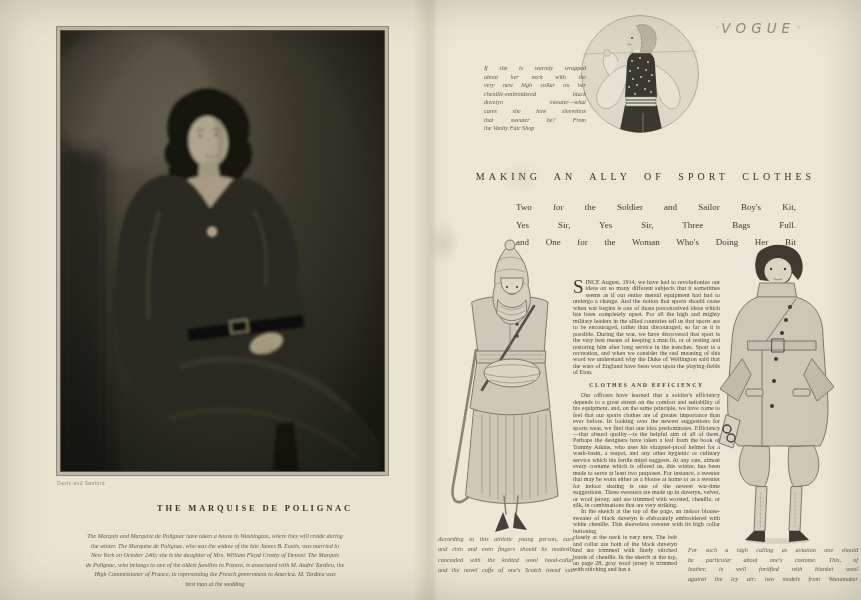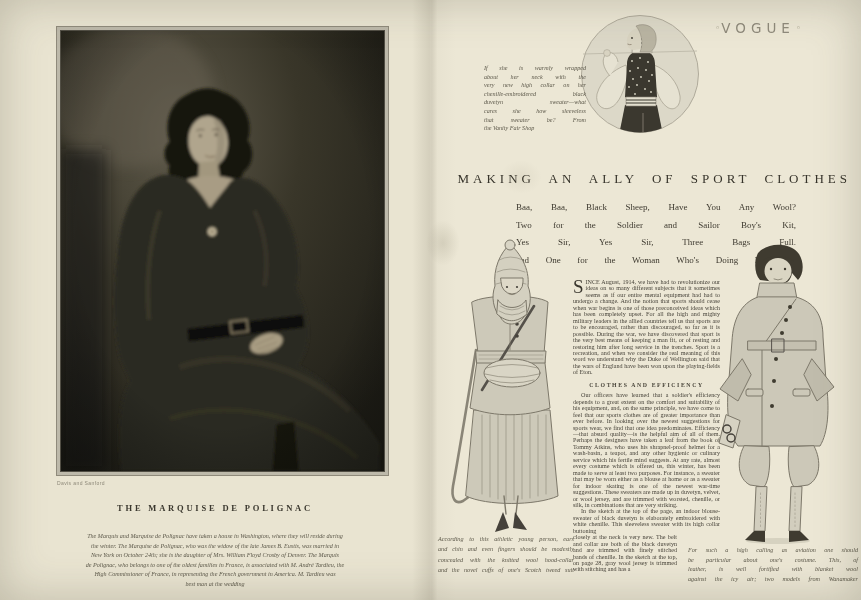--- a/index.html
+++ b/index.html
@@ -17,37 +17,37 @@
 
   
   .photo-frame{position:absolute;left:56px;top:26px;width:333px;height:450px;box-sizing:border-box;
                background:#bdb9aa;border:1px solid #8f8a7b;padding:3px;}
   .photo-inner{width:100%;height:100%;box-sizing:border-box;border:1px solid #514e44;
                background:#2a2820;overflow:hidden;}
   .photo-inner svg{display:block;width:100%;height:100%;}
   .photo-credit{position:absolute;left:57px;top:480px;font-family:"Liberation Sans",sans-serif;
                 font-size:5px;letter-spacing:.4px;color:#8d8878;}
   .left-title{position:absolute;left:0;top:503px;width:430px;text-align:center;
-              font-size:8.5px;font-weight:bold;letter-spacing:2.8px;color:#3a372e;}
+              font-size:8.5px;font-weight:bold;letter-spacing:2.8px;color:#3a372e;padding-left:40px;}
   .left-caption{position:absolute;left:80px;top:532px;width:270px;text-align:center;
                 font-style:italic;font-size:6.1px;line-height:9.6px;color:#5b5749;}
   .left-caption div{white-space:nowrap;}
 
   
   .logo{position:absolute;left:284px;top:20px;display:flex;align-items:center;
         font-family:"DejaVu Sans",sans-serif;color:#8f8a7b;}
   .logo .dot{font-size:9px;margin:0 1px;}
-  .logo .word{font-size:13.5px;letter-spacing:5px;}
+  .logo .word{font-size:13.5px;letter-spacing:5px;font-style:italic;}
   .vignette{position:absolute;left:150px;top:13px;width:120px;height:122px;}
   .vignette svg{display:block;width:100%;height:100%;}
   .sweater-caption{position:absolute;left:54px;top:64px;width:102px;font-style:italic;
                    font-size:6.1px;line-height:8.6px;color:#5b5749;}
   .jl{text-align:justify;text-align-last:justify;}
-  .headline{position:absolute;left:10px;top:171px;width:411px;text-align:right;
-            font-size:13px;letter-spacing:4px;word-spacing:7px;color:#37342b;}
+  .headline{position:absolute;left:10px;top:171px;width:411px;text-align:center;
+            font-size:10px;letter-spacing:4px;word-spacing:7px;color:#37342b;}
   .verse{position:absolute;left:86px;top:199px;width:280px;font-size:9px;
          line-height:17.5px;color:#3e3a30;}
   .skater{position:absolute;left:16px;top:238px;width:132px;height:298px;}
   .skater svg,.aviator svg{display:block;width:100%;height:100%;}
   .aviator{position:absolute;left:268px;top:241px;width:162px;height:305px;}
   .article{position:absolute;left:143px;top:279px;width:147px;font-size:6.1px;
            line-height:6.45px;text-align:justify;color:#47433a;}
   .article .p1::first-letter{float:left;font-size:19px;line-height:13px;padding:1px 2px 0 0;color:#3a372e;}
   .subhead{margin:6px 0 4px;text-align:center;font-size:5.8px;font-weight:bold;
            letter-spacing:1.6px;color:#4a463b;}
@@ -196,21 +196,20 @@
       <div class="jl">chenille-embroidered black</div>
       <div class="jl">duvetyn sweater—what</div>
       <div class="jl">cares she how sleeveless</div>
       <div class="jl">that sweater be?  From</div>
       <div>the Vanity Fair Shop</div>
     </div>
 
     <div class="headline">MAKING AN ALLY OF SPORT CLOTHES</div>
 
     <div class="verse">
-      <div class="jl">Baa, Baa, Black Sheep, Have You Any Wool?</div>
       <div class="jl">Two for the Soldier and Sailor Boy's Kit,</div>
       <div class="jl">Yes Sir, Yes Sir, Three Bags Full.</div>
       <div class="jl">and One for the Woman Who's Doing Her Bit</div>
     </div>
 
     <div class="skater">
       <svg viewBox="0 0 132 298">
         <g stroke="#7d786a" stroke-width="1" fill="#cdc9b9" stroke-linejoin="round" stroke-linecap="round">
           <path d="M30 112 C22 160 12 222 7 248 C5 260 9 267 17 263 L24 258" fill="none" stroke="#8a8577" stroke-width="2.6"></path>
           <path d="M28 172 L104 172 L112 258 C90 268 40 268 20 258 Z"></path>

